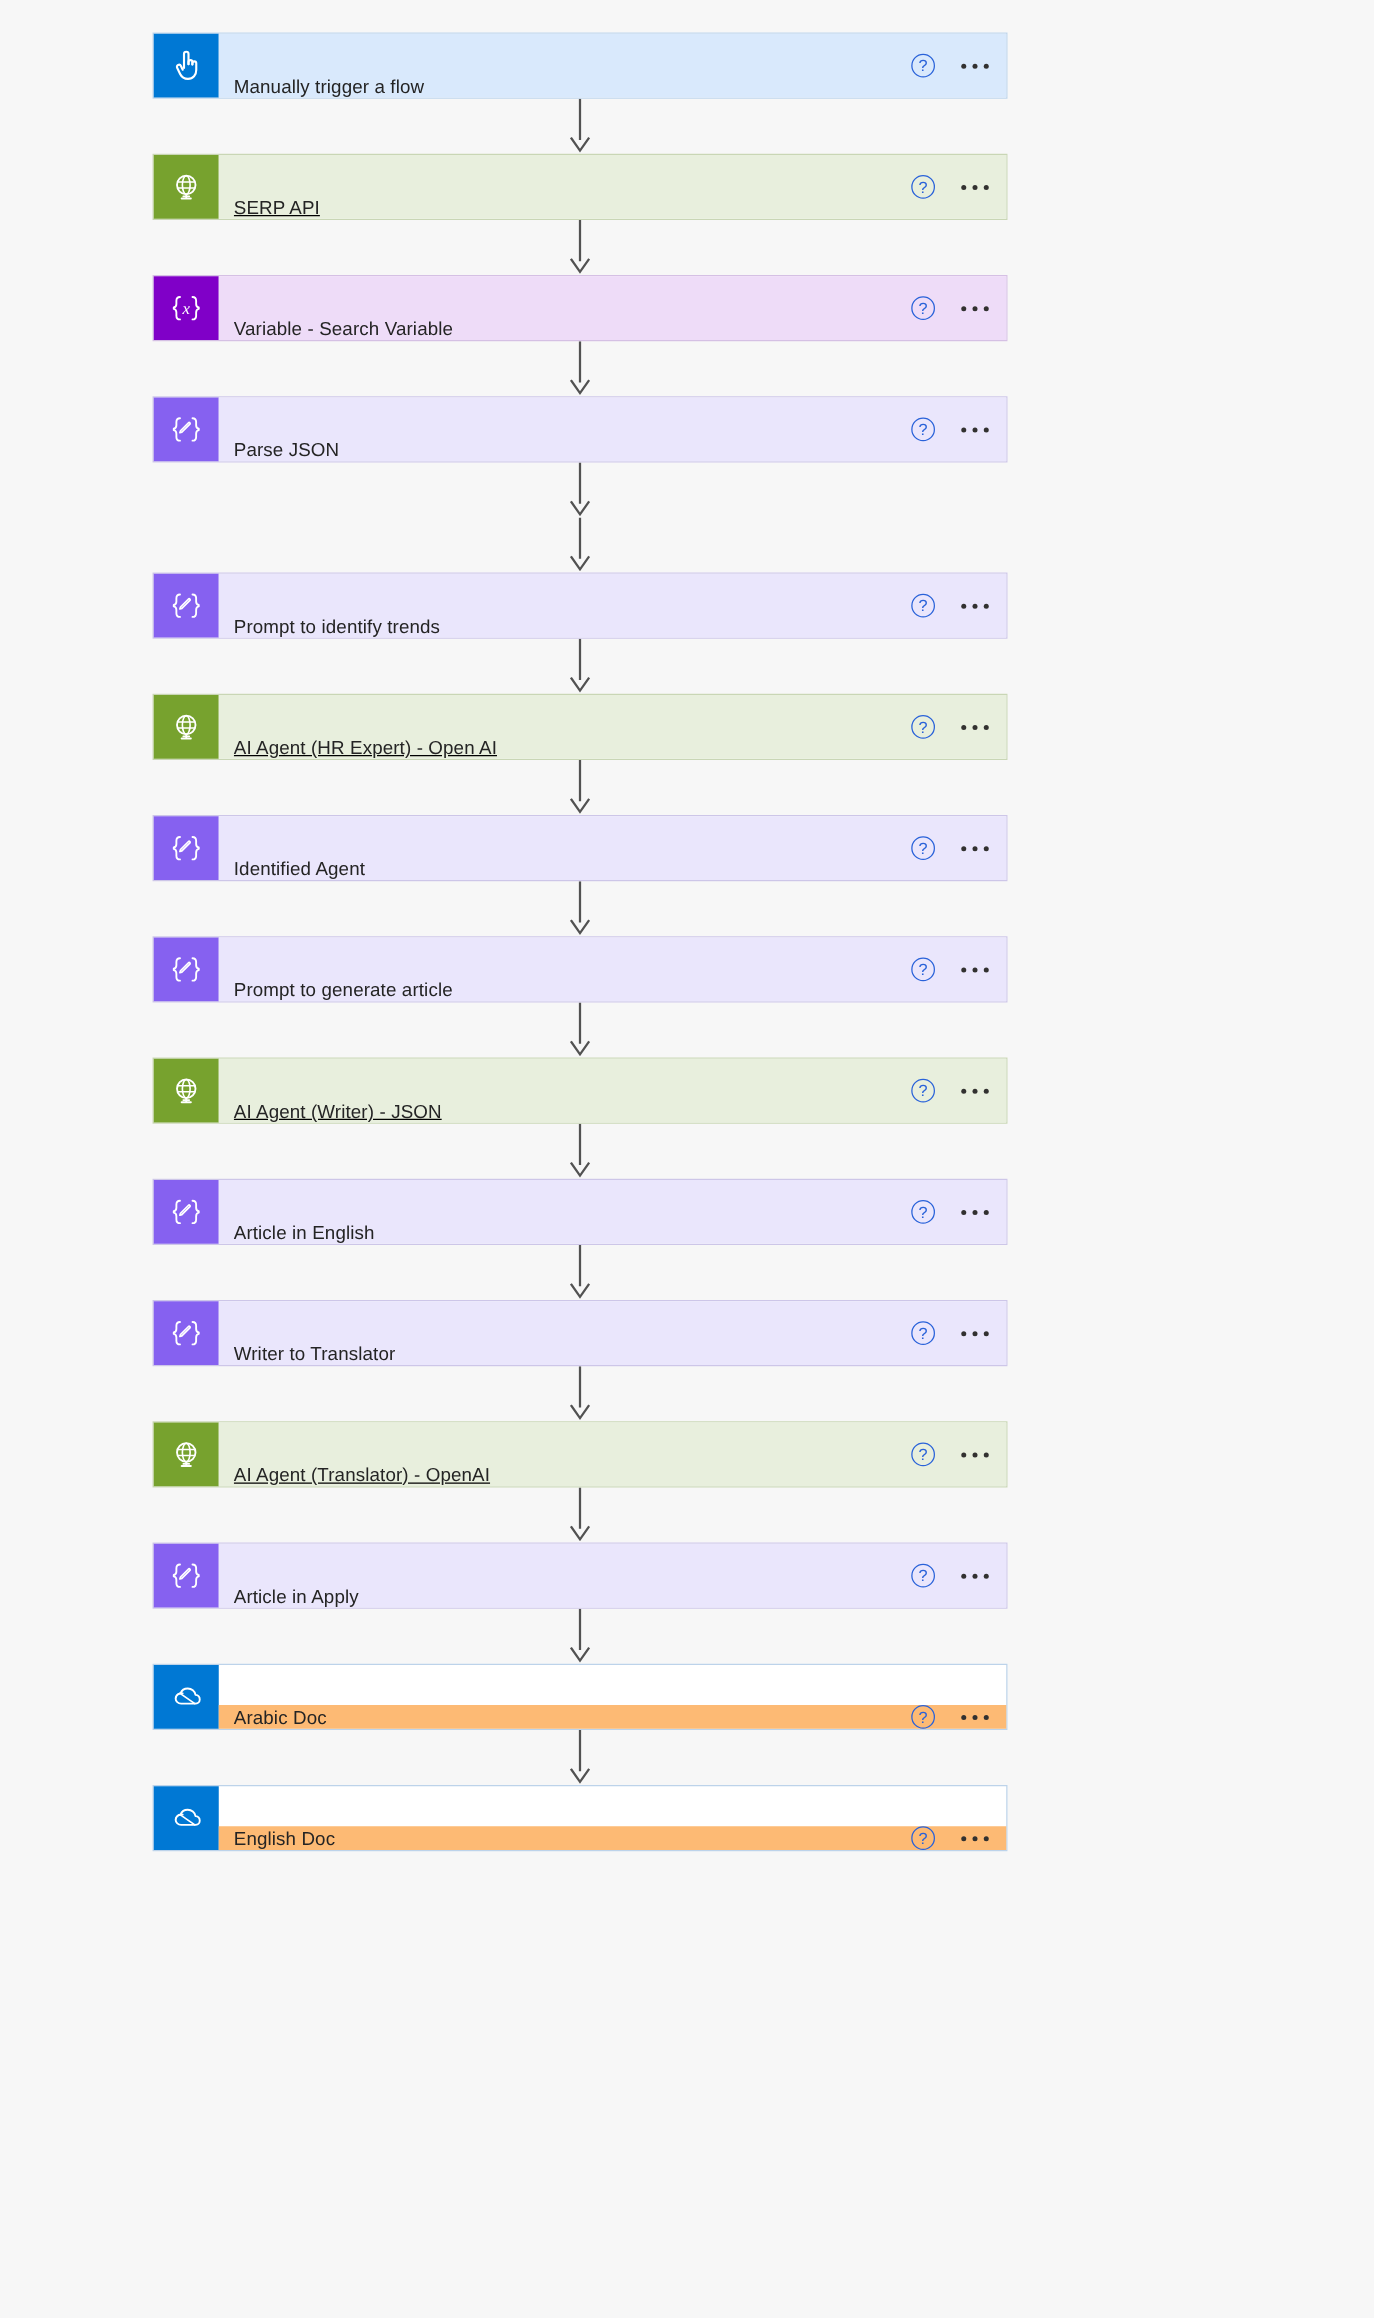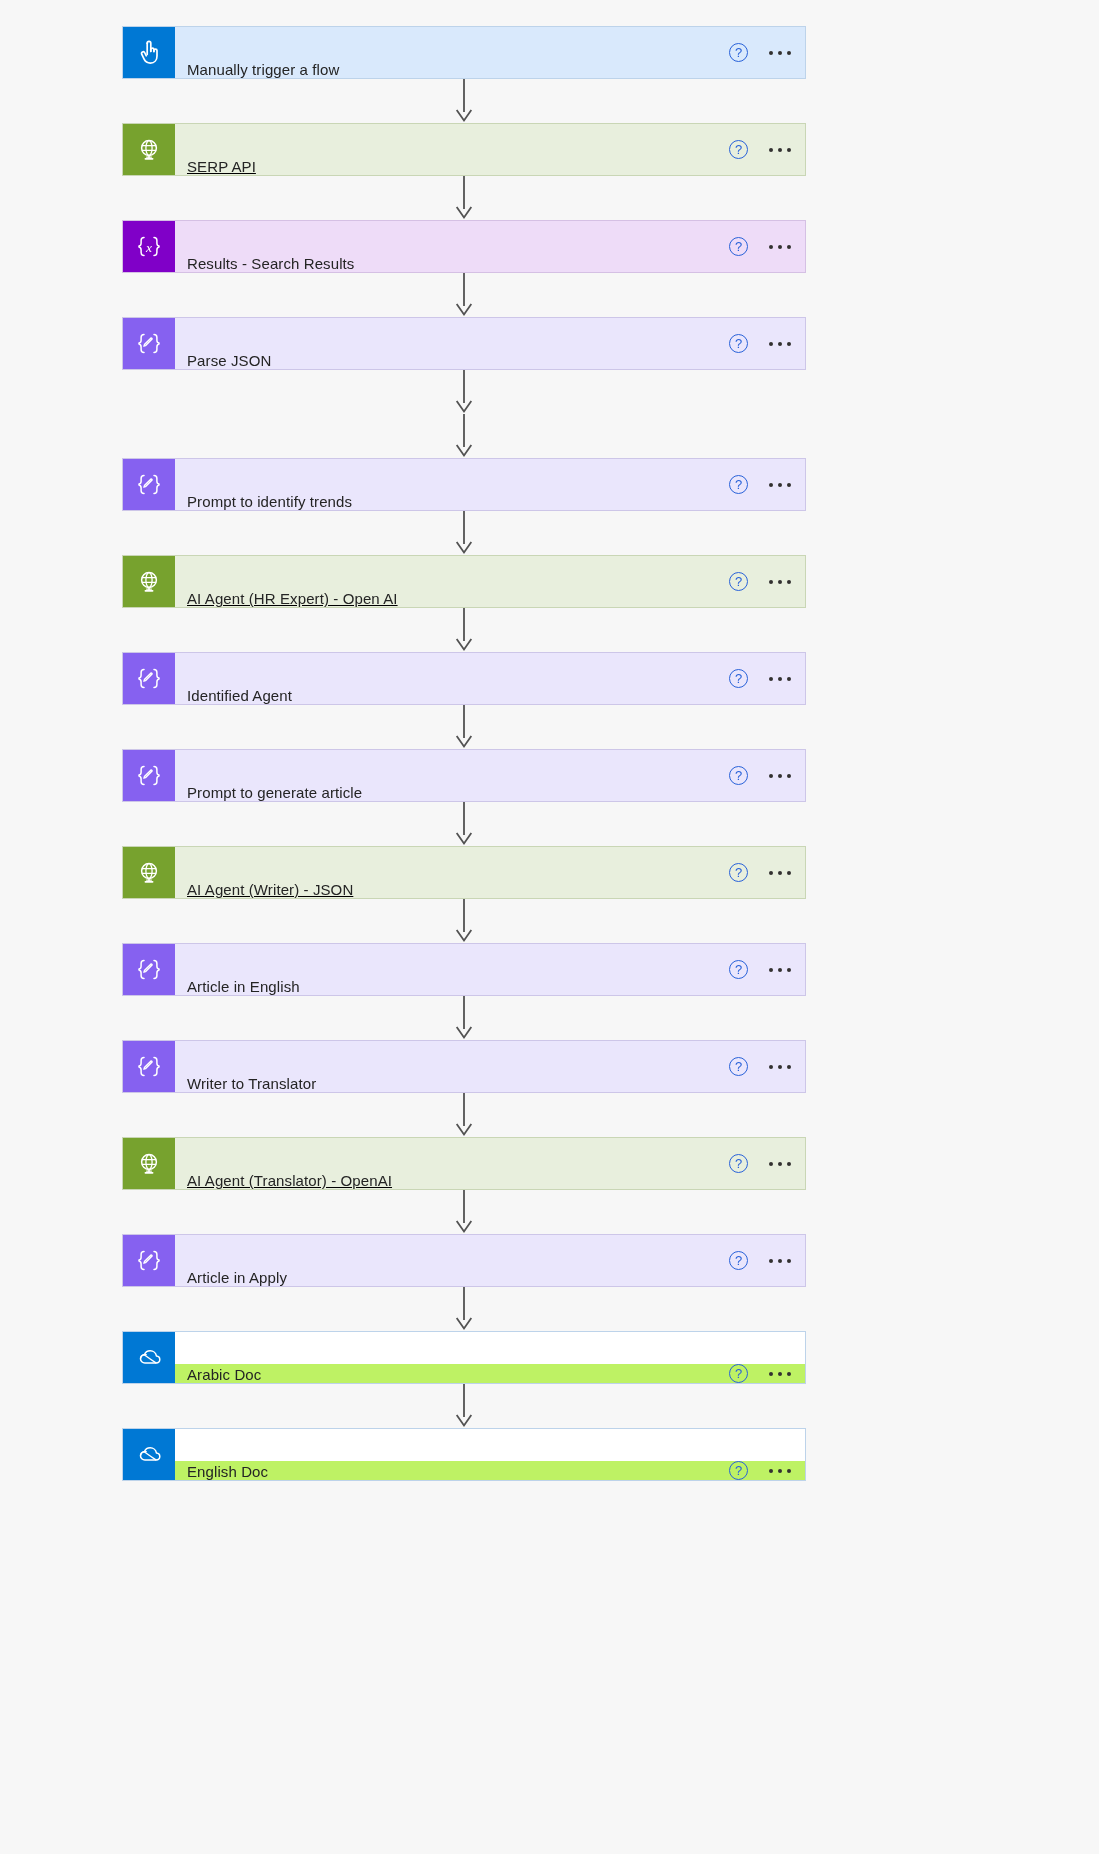--- a/index.html
+++ b/index.html
@@ -115,21 +115,21 @@
 
   .t-dataop   .card-icon { background: #8661f0; }
   .t-dataop   .card-body { background: #eae6fc; }
   .t-dataop   .card      { border-color: #cdc6e8; }
 
   .t-loop     .card-icon { background: #3f6897; }
   .t-loop     .card-body { background: #e3e8ef; }
   .t-loop     .card      { border-color: #c3cad3; }
 
   .t-onedrive .card-icon { background: #0078d4; }
-  .t-onedrive .card-body { background: #bef264; margin-top: 32px; }
+  .t-onedrive .card-body { background: #fdba74; margin-top: 32px; }
   .t-onedrive .card      { border-color: #bdd3ea; }
 
   
   .connector {
     position: relative;
     height: 44px;
     width: 684px;
   }
   .connector svg {
     position: absolute;
@@ -205,21 +205,21 @@
       <div class="node-wrap t-variable">
         <div class="card">
           <div class="card-icon">
             <svg width="30" height="26" viewBox="0 0 30 26" fill="none">
               <path d="M10 3.6c-2.4 0-2.9 1.2-2.9 3v2.6c0 1.5-.6 2.5-2.1 2.8v1.1c1.5.3 2.1 1.3 2.1 2.8v2.6c0 1.8.5 3 2.9 3" stroke="#fff" stroke-width="1.5" stroke-linecap="round" stroke-linejoin="round"></path>
               <path d="M20 3.6c2.4 0 2.9 1.2 2.9 3v2.6c0 1.5.6 2.5 2.1 2.8v1.1c-1.5.3-2.1 1.3-2.1 2.8v2.6c0 1.8-.5 3-2.9 3" stroke="#fff" stroke-width="1.5" stroke-linecap="round" stroke-linejoin="round"></path>
               <text x="15" y="17.6" text-anchor="middle" fill="#fff" font-family="Liberation Serif, serif" font-style="italic" font-size="13.5">x</text>
             </svg>
           </div>
           <div class="card-body">
-            <span class="card-title">Results - Search Results</span>
+            <span class="card-title">Variable - Search Variable</span>
             <div class="card-actions">
               <button class="help-btn">?</button>
               <button class="more-btn">
                 <i></i>
                 <i></i>
                 <i></i>
               </button>
             </div>
           </div>
         </div>

